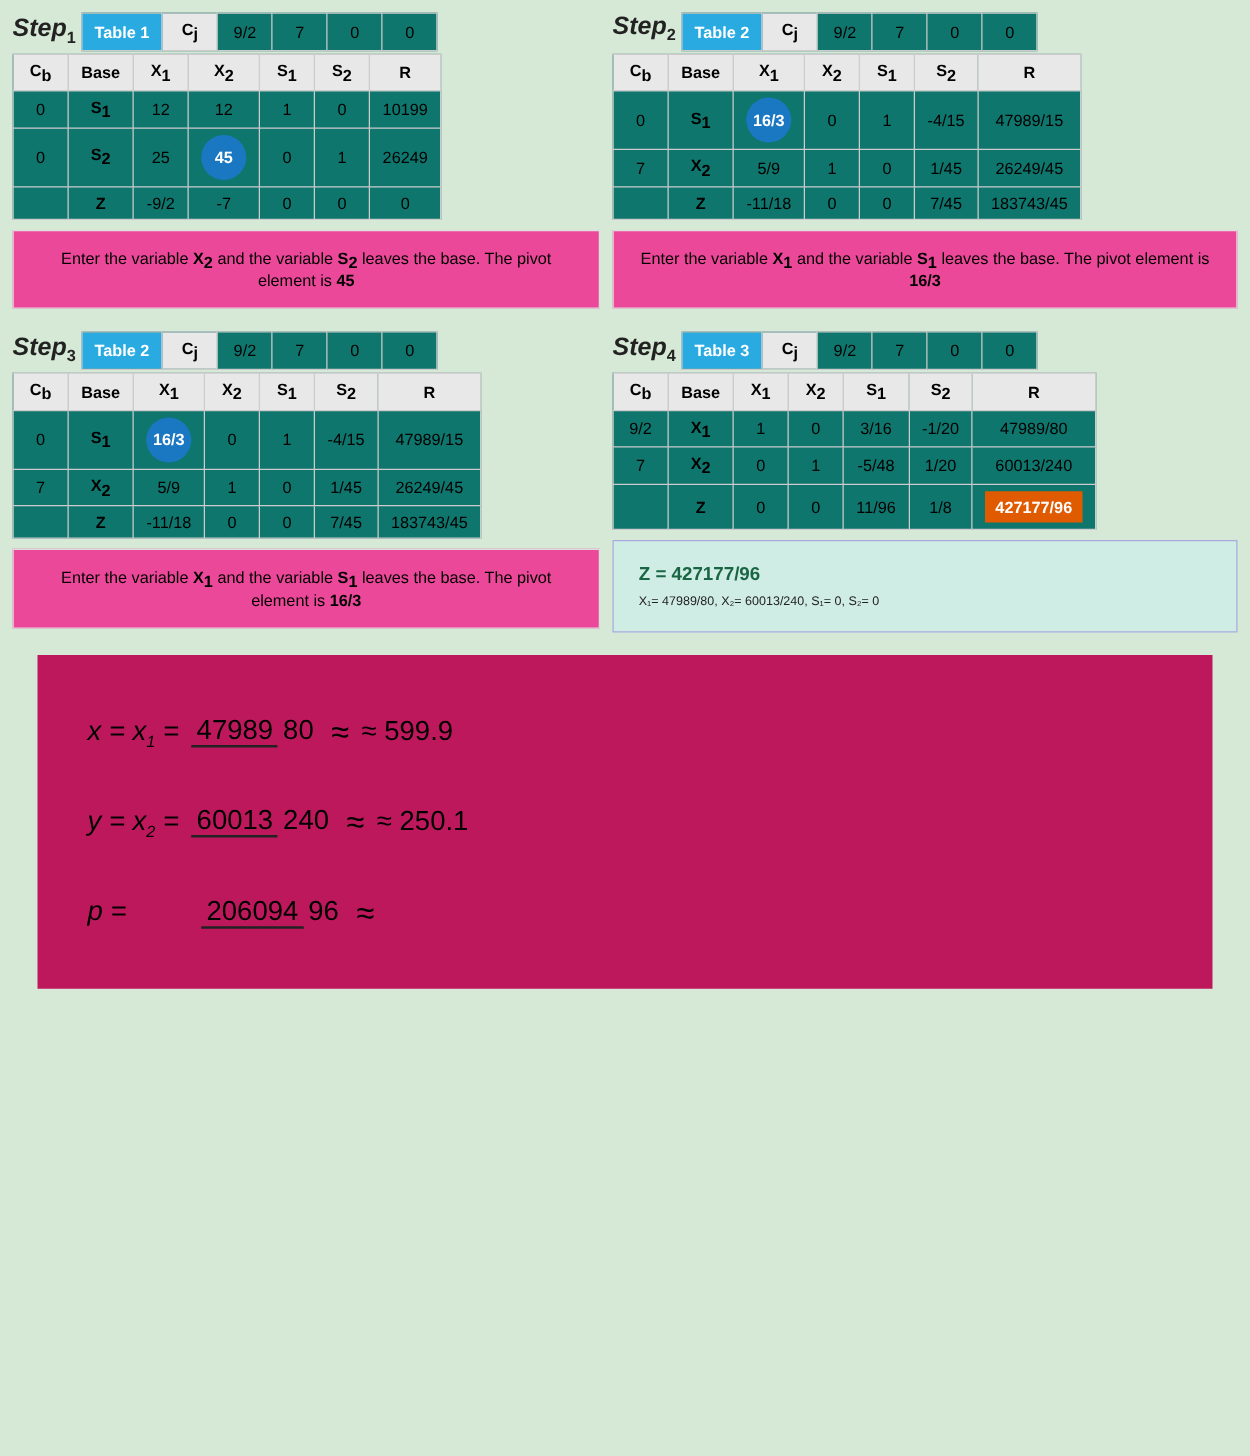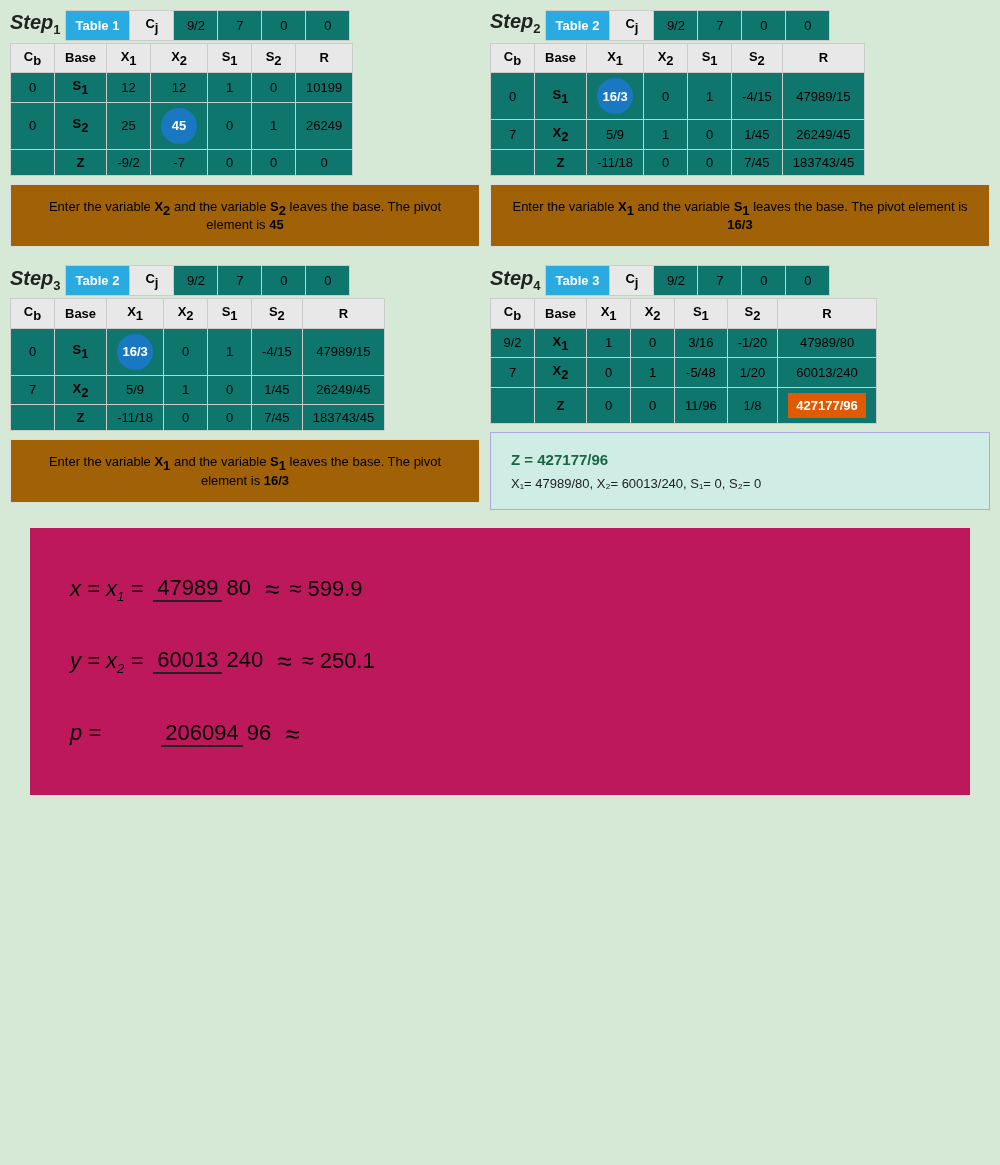--- a/index.html
+++ b/index.html
@@ -63,21 +63,21 @@
     .pivot-orange {
       background: #e05a00;
       color: white;
       font-weight: bold;
       padding: 5px 8px;
       display: inline-block;
     }
 
     
     .info-box {
-      background: #a16207;
+      background: #ec4899;
       border: 1px solid #ddd;
       padding: 14px 20px;
       font-size: 13px;
       text-align: center;
     }
     .info-box-teal {
       background: #e0f5ef;
       border: 1px solid #aad;
       padding: 18px 20px;
       font-size: 14px;
@@ -367,21 +367,21 @@
               <td>0</td>
               <td>11/96</td>
               <td>1/8</td>
           <td><span class="pivot-orange">427177/96</span></td>
         </tr>
       </tbody>
         </table>
 
       <div class="info-box-teal" style="margin-top:8px;background:#d0ede5;">
         <div style="font-size:15px;font-weight:bold;color:#1a6644;margin-bottom:8px;">Z = 427177/96</div>
-        <div style="font-size:13px;color:#222;">X₁= 47989/80, X₂= 60013/240, S₁= 0, S₂= 0</div>
+        <div style="font-size:10px;color:#222;">X₁= 47989/80, X₂= 60013/240, S₁= 0, S₂= 0</div>
       </div>
     </div>
   </div>
 
   <div class="math-section">
     <div class="math-line">
       <span style="font-style:italic;"><i>x = x</i><sub>1</sub> =</span>
       <span class="frac">
         <span class="num">47989</span>
         <span class="den">80</span>

